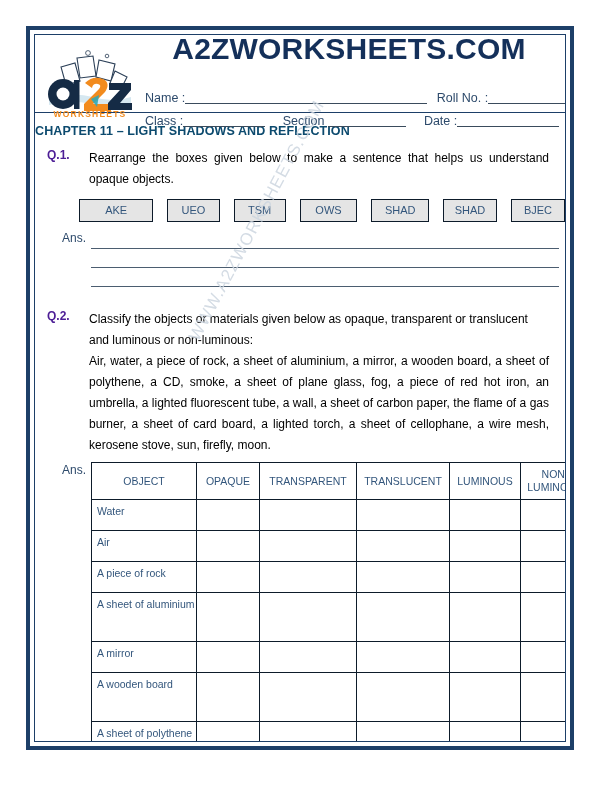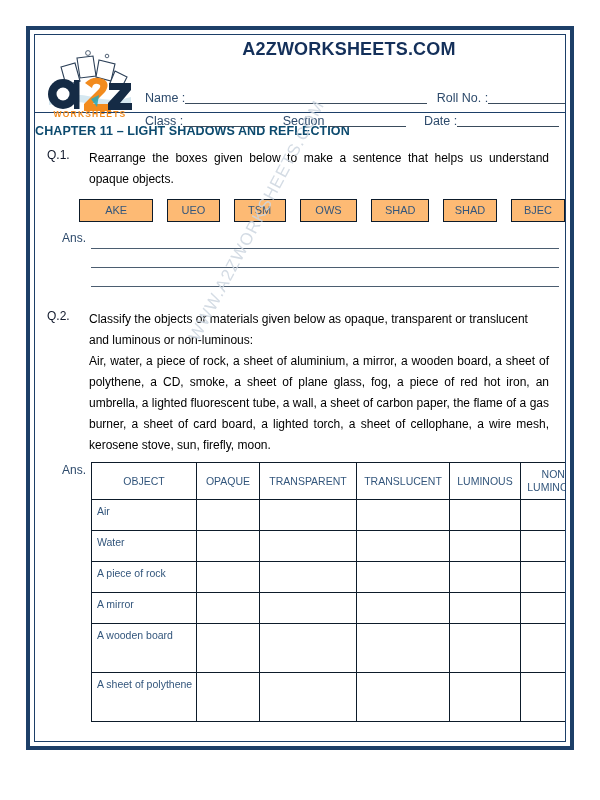--- a/index.html
+++ b/index.html
@@ -52,21 +52,21 @@
     box-sizing:border-box;
   }
   #logo-wrap{
     position:absolute;left:6px;top:12px;
     width:98px;height:72px;
   }
   #site-title{
     position:absolute;
     left:104px;right:6px;top:0px;
     text-align:center;
-    font-size:18px;
+    font-size:30px;
     font-weight:bold;
     color:#14305a;
     letter-spacing:.2px;
     line-height:28px;
   }
   .field-row{
     position:absolute;
     left:110px;right:8px;
     font-size:12.5px;
     color:#2d4a6b;
@@ -89,21 +89,21 @@
     font-weight:bold;
     color:#0c4a6e;
     margin:11px 0 10px 0;
     letter-spacing:.1px;
   }
 
   
   .q-block{position:relative;padding:0 12px 0 10px;}
   .q-label{
     position:absolute;left:12px;top:0;
-    font-size:12px;color:#0f172a;
+    font-size:12px;color:#4c1d95;font-weight:bold;
   }
   .q-body{
     margin-left:44px;
     font-size:12px;
     color:#000000;
     line-height:21px;
     text-align:justify;
     padding-right:4px;
   }
   .q-body.nojust{text-align:left;}
@@ -113,21 +113,21 @@
     margin:9px 0 0 44px;
     display:flex;
     gap:14px;
   }
   .word-box{
     border:1.2px solid #0d1b2a;
     text-align:center;
     font-size:11px;
     color:#33567c;
     padding:4px 0 5px 0;
-    background:#fdba74;
+    background:#e5e5e5;
     box-sizing:border-box;
   }
 
   
   .ans-wrap{position:relative;margin-top:8px;padding-left:12px;}
   .ans-label{
     position:absolute;left:27px;top:1px;
     font-size:12px;color:#2d4a6b;
   }
   .ans-lines{margin-left:44px;padding-right:6px;}
@@ -272,43 +272,51 @@
             <th class="col-tl">TRANSLUCENT</th>
             <th class="col-lm">LUMINOUS</th>
             <th class="col-nl">
               <span>NON-</span><br>
               <span>LUMINOUS</span>
             </th>
           </tr>
         </thead>
         <tbody>
           <tr class="short">
+            <td class="obj-cell">Water</td>
+            <td class="blank"></td>
+            <td class="blank"></td>
+            <td class="blank"></td>
+            <td class="blank"></td>
+            <td class="blank"></td>
+          </tr>
+          <tr class="short">
             <td class="obj-cell">Air</td>
-            <td class="blank"></td>
-            <td class="blank"></td>
-            <td class="blank"></td>
-            <td class="blank"></td>
-            <td class="blank"></td>
-          </tr>
-          <tr class="short">
-            <td class="obj-cell">Water</td>
             <td class="blank"></td>
             <td class="blank"></td>
             <td class="blank"></td>
             <td class="blank"></td>
             <td class="blank"></td>
           </tr>
           <tr class="short">
             <td class="obj-cell">A piece of rock</td>
             <td class="blank"></td>
             <td class="blank"></td>
             <td class="blank"></td>
             <td class="blank"></td>
             <td class="blank"></td>
           </tr>
+          <tr class="tall">
+            <td class="obj-cell">A sheet of aluminium</td>
+            <td></td>
+            <td></td>
+            <td></td>
+            <td></td>
+            <td></td>
+          </tr>
           <tr class="short">
             <td class="obj-cell">A mirror</td>
             <td class="blank"></td>
             <td class="blank"></td>
             <td class="blank"></td>
             <td class="blank"></td>
             <td class="blank"></td>
           </tr>
           <tr class="tall">
             <td class="obj-cell">A wooden board</td>

